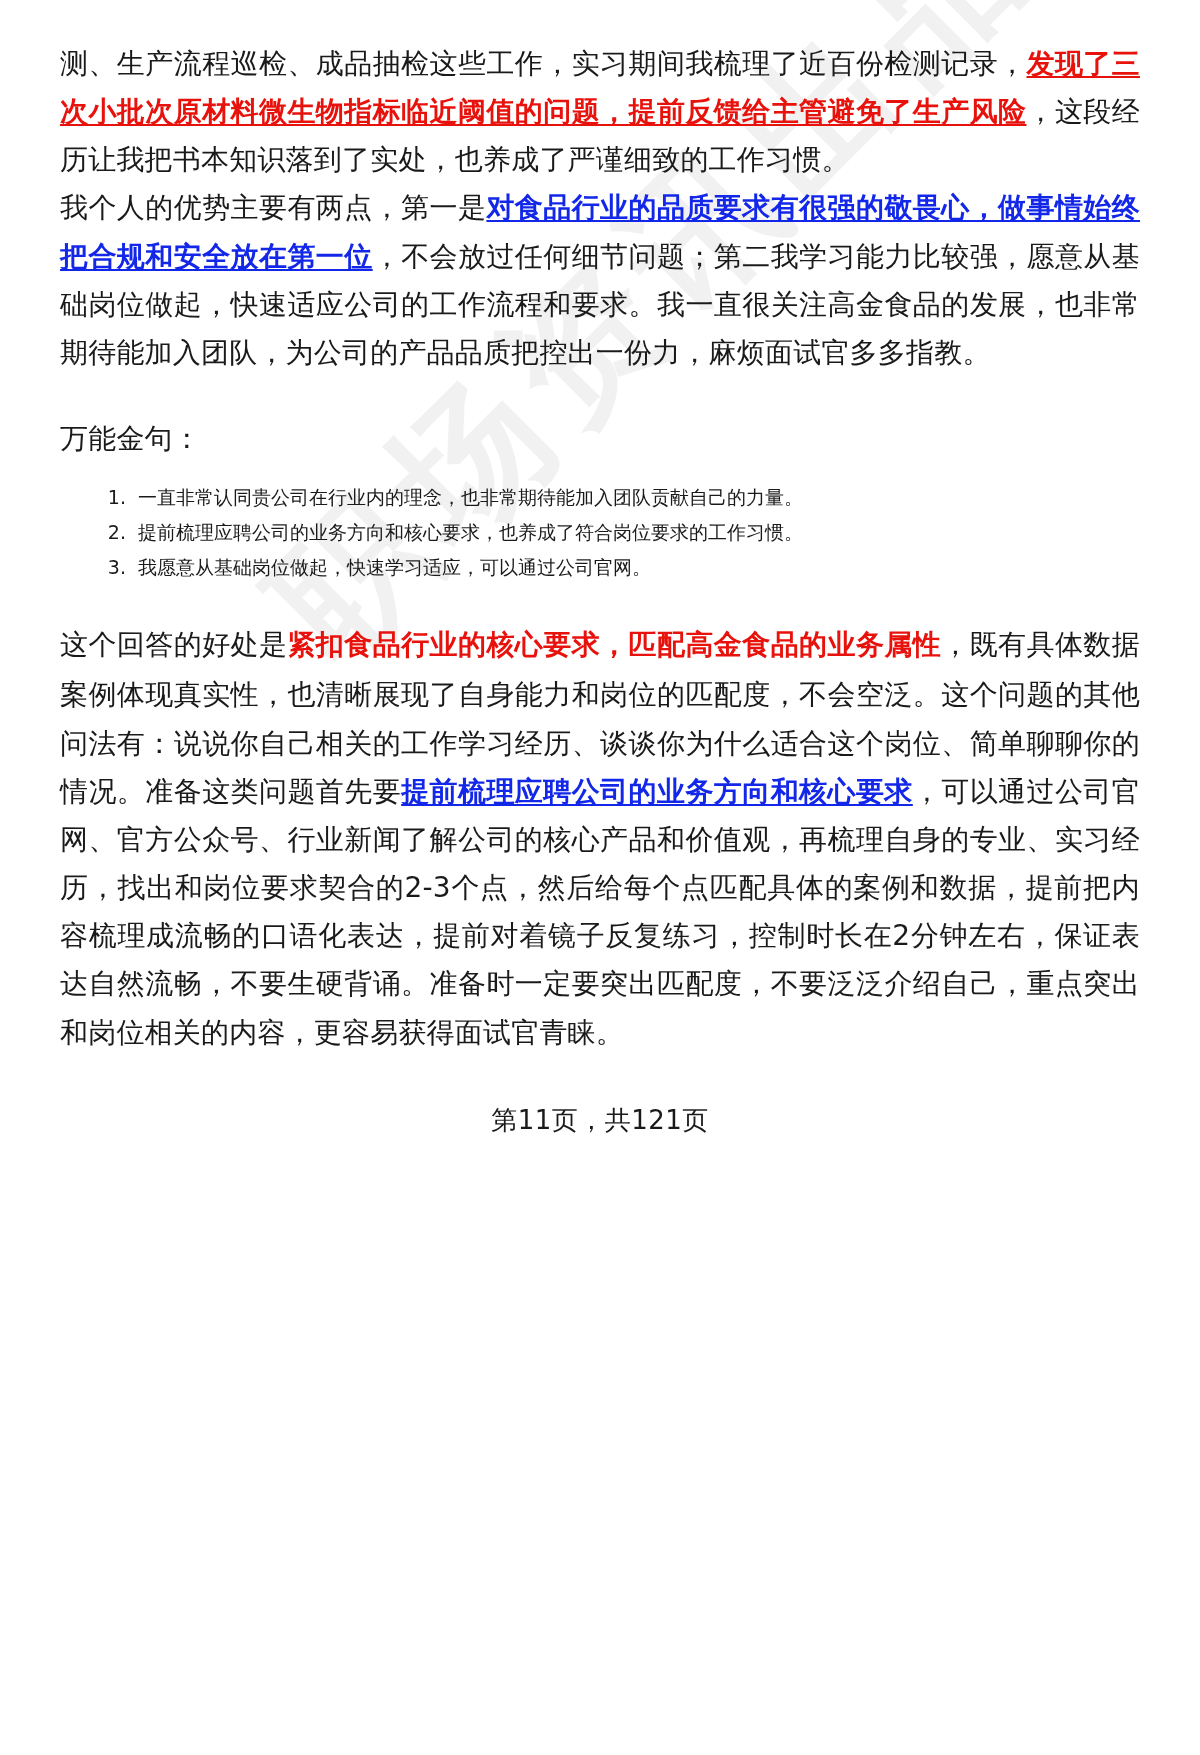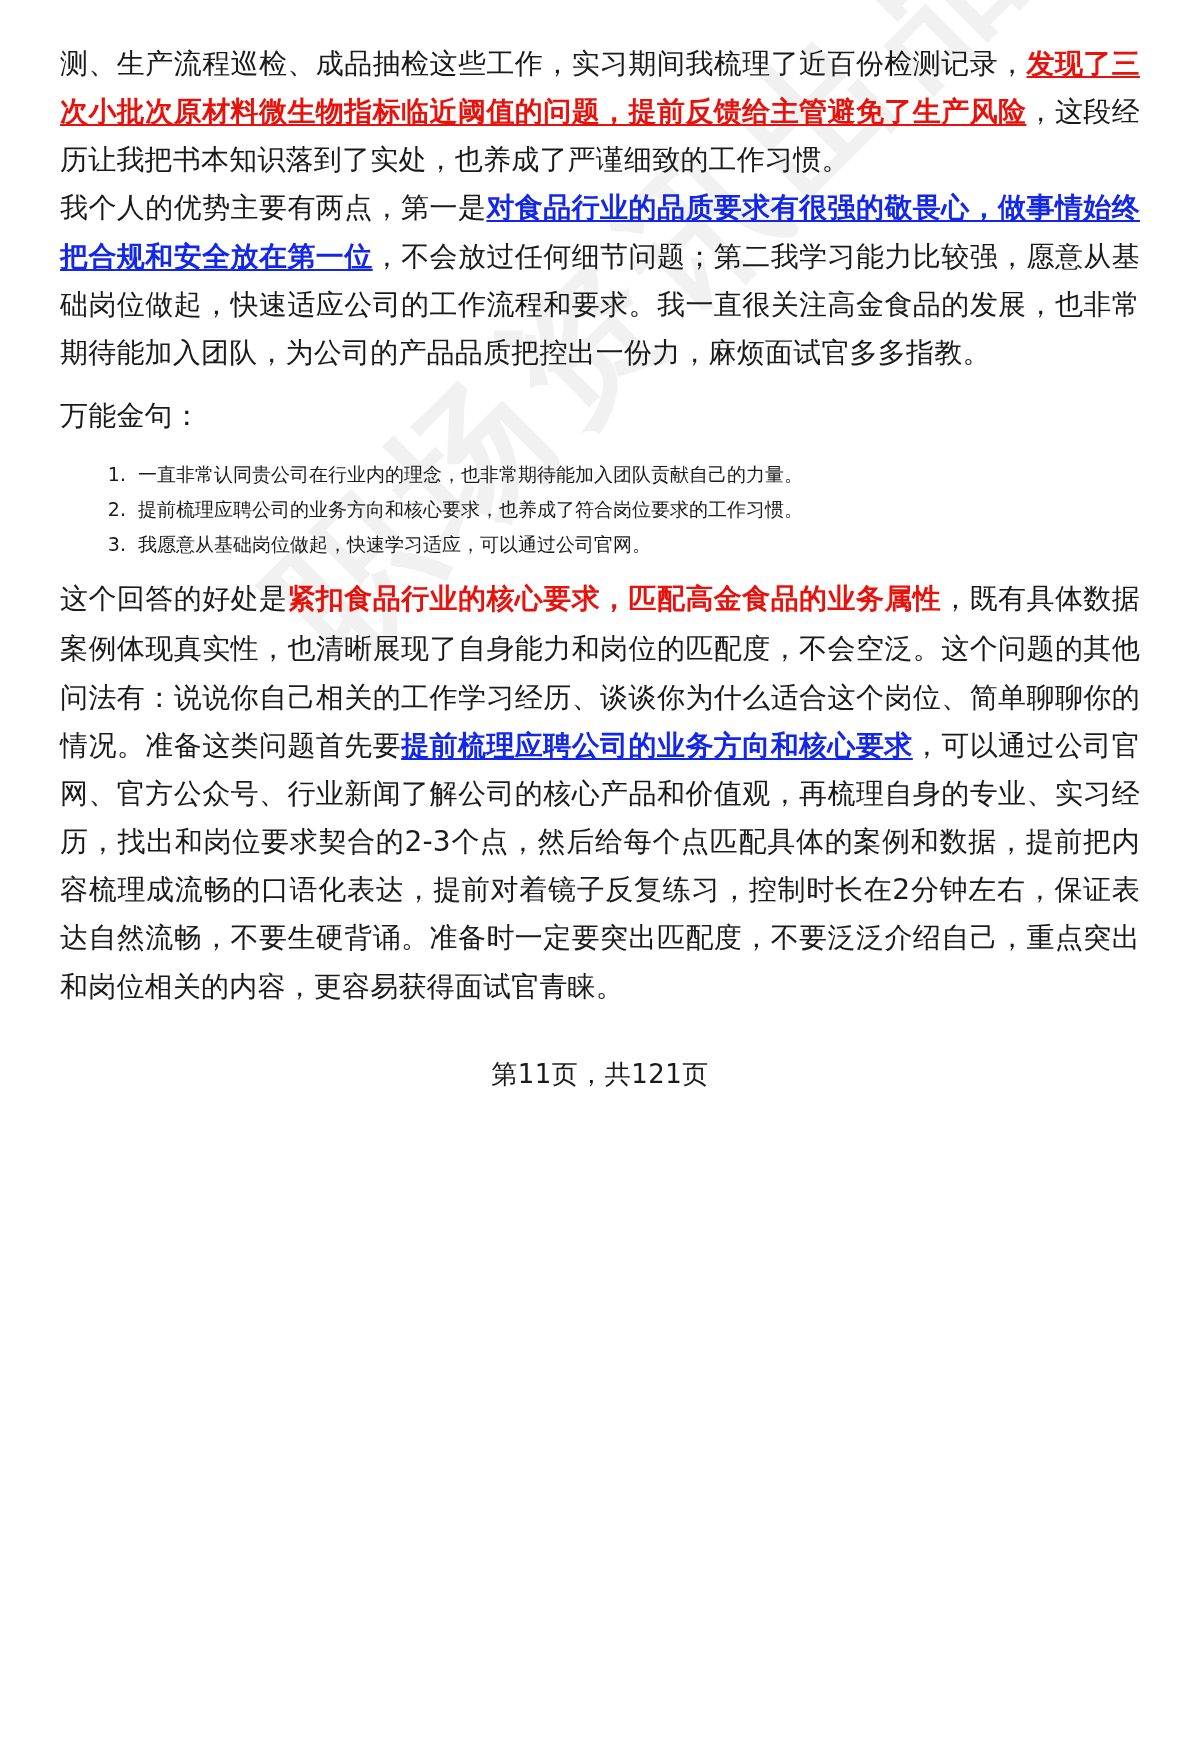--- a/index.html
+++ b/index.html
@@ -51,21 +51,21 @@
   }
   p.para {
     margin: 0 0 0 0;
     font-size: 28px;
     line-height: 1.72;
     text-align: justify;
     text-justify: inter-ideograph;
     letter-spacing: 0.2px;
   }
   p.spaced {
-    margin-top: 15px;
+    margin-top: 38px;
   }
   .hl-red {
     color: #e8120c;
     font-weight: 700;
     text-decoration: underline;
     text-underline-offset: 3px;
   }
   .hl-red-plain {
     color: #e8120c;
     font-weight: 700;

